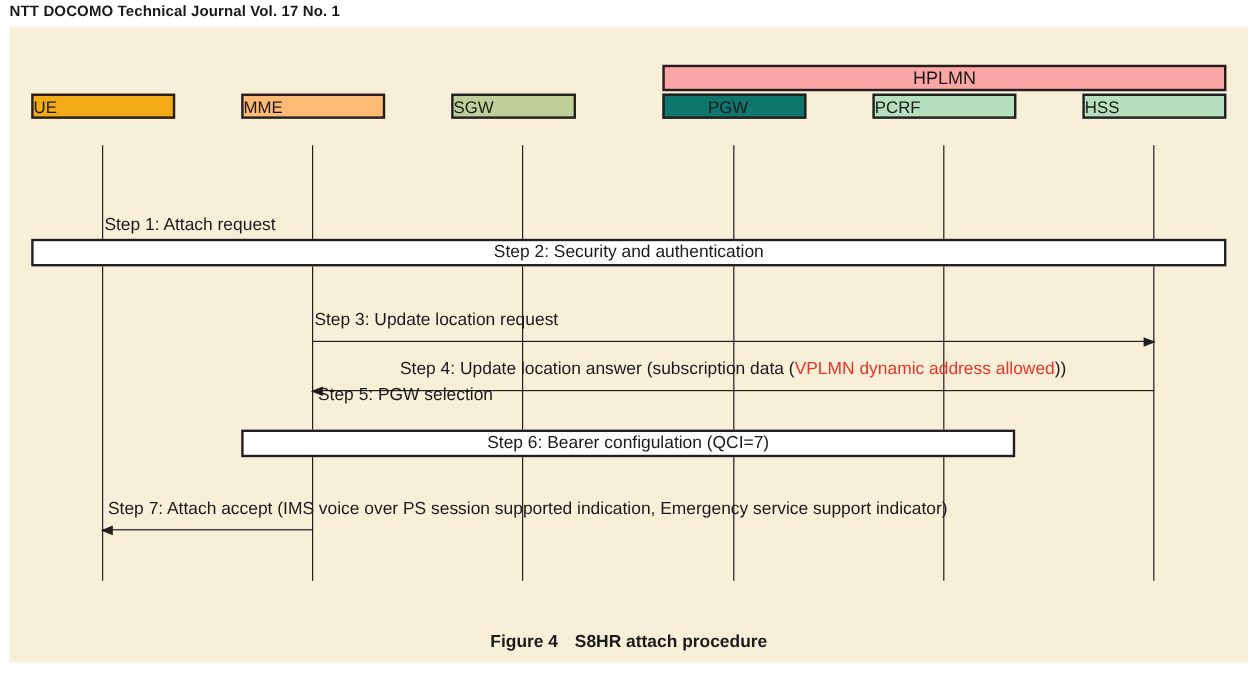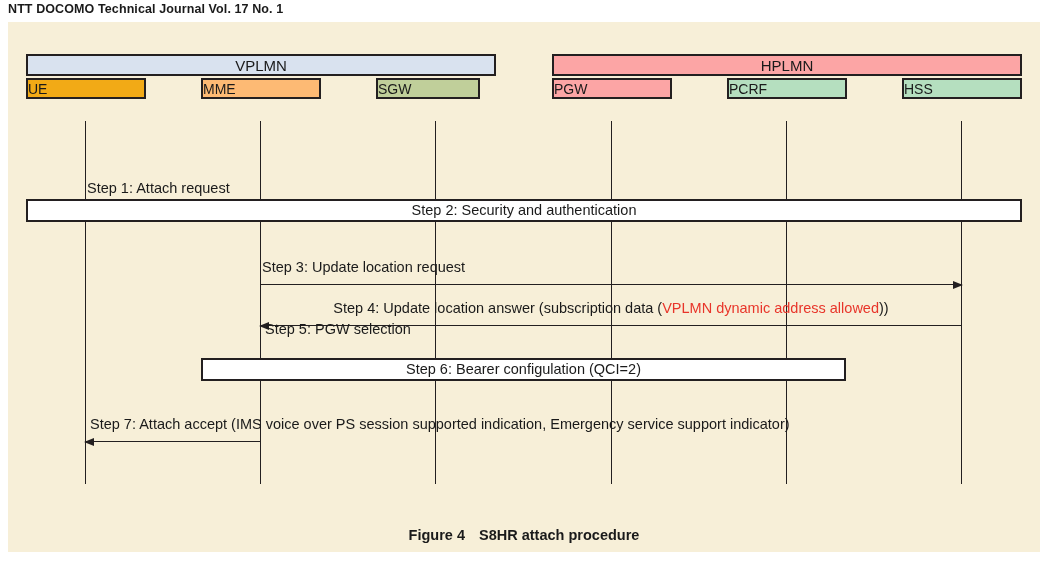--- a/index.html
+++ b/index.html
@@ -132,31 +132,30 @@
   }
   .cap-gap { display: inline-block; width: 14px; }
 </style>
 </head>
 <body>
 
 <div id="journal-header">NTT DOCOMO Technical Journal Vol. 17 No. 1</div>
 
 <div id="canvas">
 
-  <div class="group-bar" style="left:18px; top:32px; width:470px; background:#d9e2ef;">VPLMN</div>
 
   <div class="group-bar" style="left:544px; top:32px; width:470px; background:#fca5a5;">HPLMN</div>
 
   <div class="node-box" style="left:18px; top:56px; width:120px; background:#f2aa16;">UE</div>
 
   <div class="node-box" style="left:193px; top:56px; width:120px; background:#fdba74;">MME</div>
 
   <div class="node-box" style="left:368px; top:56px; width:104px; background:#c0cf9a;">SGW</div>
 
-  <div class="node-box" style="left:544px; top:56px; width:120px; background:#fca5a5;">PGW</div>
+  <div class="node-box" style="left:544px; top:56px; width:120px; background:#0f766e;padding-left:36px;">PGW</div>
 
   <div class="node-box" style="left:719px; top:56px; width:120px; background:#b5dfbf;">PCRF</div>
 
   <div class="node-box" style="left:894px; top:56px; width:120px; background:#b5dfbf;">HSS</div>
 
   <div class="lifeline" style="left:77px;"></div>
   <div class="lifeline" style="left:252px;"></div>
   <div class="lifeline" style="left:427px;"></div>
   <div class="lifeline" style="left:603px;"></div>
   <div class="lifeline" style="left:778px;"></div>
@@ -177,21 +176,21 @@
   </div>
 
   <div class="arrow-row" style="left:252px; top:270px; width:702px;">
     <div class="arrow-label center"><span>Step 4: Update location answer (subscription data (</span><span class="hl-red">VPLMN dynamic address allowed</span><span>))</span></div>
     <div class="arrow-line"></div>
     <div class="arrow-head to-left"></div>
   </div>
 
   <div class="plain-label" style="left:257px; top:299px;">Step 5: PGW selection</div>
 
-  <div class="step-box" style="left:193px; top:336px; width:645px;">Step 6: Bearer configulation (QCI=2)</div>
+  <div class="step-box" style="left:193px; top:336px; width:645px;">Step 6: Bearer configulation (QCI=7)</div>
 
   <div class="arrow-row" style="left:77px; top:386px; width:176px;">
     <div class="arrow-label left" style="left:5px; white-space:nowrap;">Step 7: Attach accept (IMS voice over PS session supported indication, Emergency service support indicator)</div>
     <div class="arrow-line"></div>
     <div class="arrow-head to-left"></div>
   </div>
 
   <div id="figure-caption"><span>Figure 4</span><span class="cap-gap"></span><span>S8HR attach procedure</span></div>
 
 </div>

